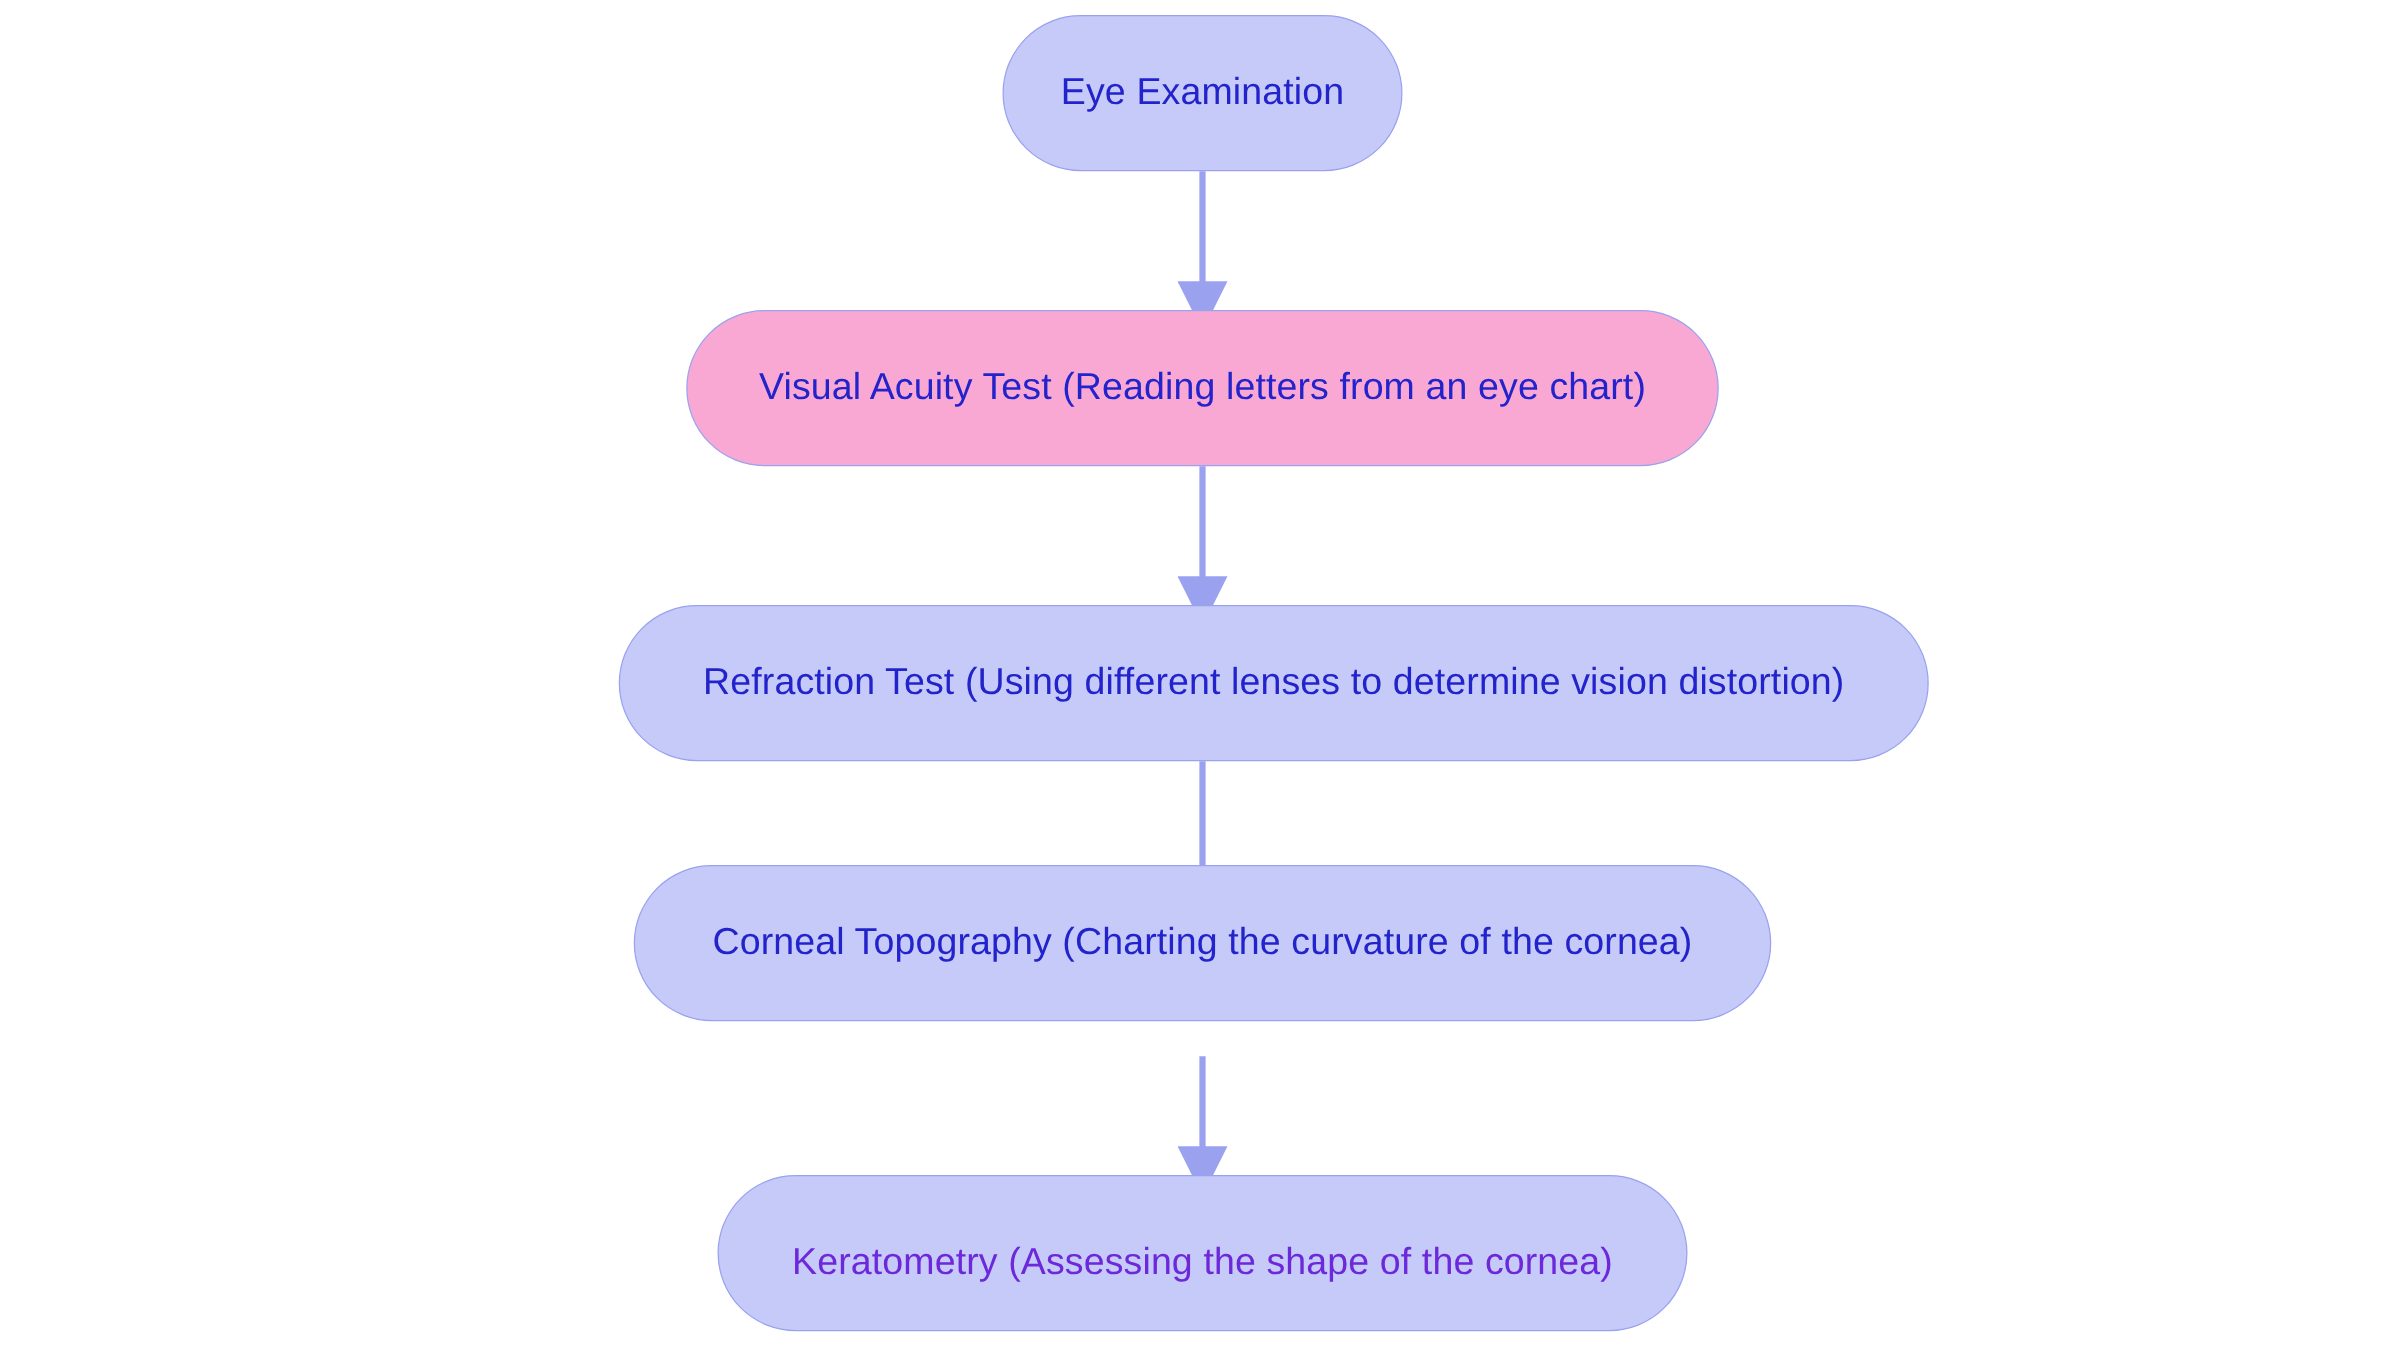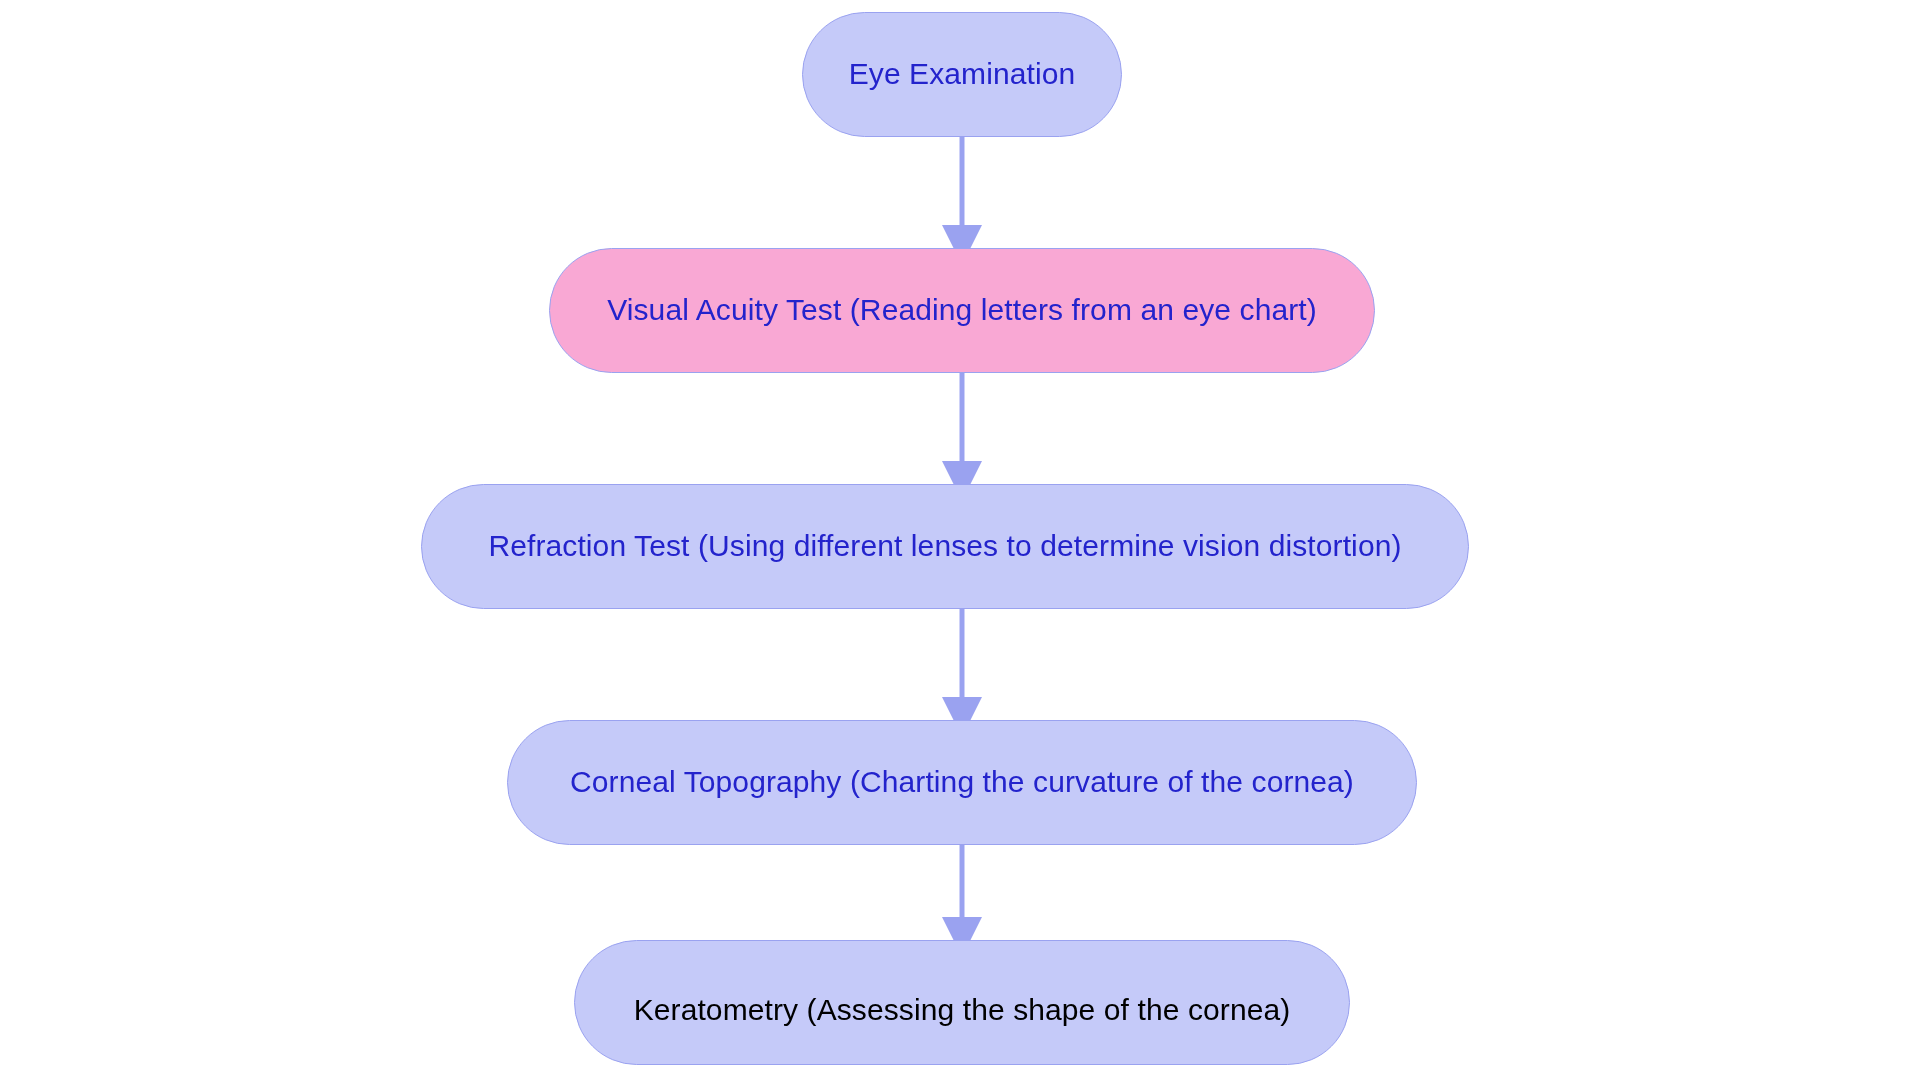--- a/index.html
+++ b/index.html
@@ -88,26 +88,26 @@
   <div id="node-layer">
 
     <div class="flow-node" style="left: 962px; top: 12px; width: 320px; height: 125px; border-radius: 62.5px; background: rgb(197, 202, 249); border-color: rgb(154, 162, 240);">
       <span class="flow-node-label" style="color: rgb(35, 35, 204);">Eye Examination</span>
     </div>
 
     <div class="flow-node" style="left: 962px; top: 248px; width: 826px; height: 125px; border-radius: 62.5px; background: #f9a8d4; border-color: rgb(154, 162, 240);">
       <span class="flow-node-label" style="color: rgb(35, 35, 204);">Visual Acuity Test (Reading letters from an eye chart)</span>
     </div>
 
-    <div class="flow-node" style="left: 945px; top: 484px; width: 1048px; height: 125px; border-radius: 62.5px; background: rgb(197, 202, 249); border-color: rgb(154, 162, 240);">
+    <div class="flow-node" style="left: 1019px; top: 484px; width: 1048px; height: 125px; border-radius: 62.5px; background: rgb(197, 202, 249); border-color: rgb(154, 162, 240);">
       <span class="flow-node-label" style="color: rgb(35, 35, 204);">Refraction Test (Using different lenses to determine vision distortion)</span>
     </div>
 
-    <div class="flow-node" style="left: 962px; top: 720px; width: 910px; height: 125px; border-radius: 62.5px; background: rgb(197, 202, 249); border-color: rgb(154, 162, 240);">
+    <div class="flow-node" style="left: 962px; top: 692px; width: 910px; height: 125px; border-radius: 62.5px; background: rgb(197, 202, 249); border-color: rgb(154, 162, 240);">
       <span class="flow-node-label" style="color: rgb(35, 35, 204);">Corneal Topography (Charting the curvature of the cornea)</span>
     </div>
 
     <div class="flow-node" style="left: 962px; top: 940px; width: 776px; height: 125px; border-radius: 62.5px; background: rgb(197, 202, 249); border-color: rgb(154, 162, 240);">
-      <span class="flow-node-label" style="color: #000000; margin-top: 16px;">Keratometry (Assessing the shape of the cornea)</span>
+      <span class="flow-node-label" style="color: #6d28d9; margin-top: 16px;">Keratometry (Assessing the shape of the cornea)</span>
     </div>
 
   </div>
 </div>
 
 </body></html>

